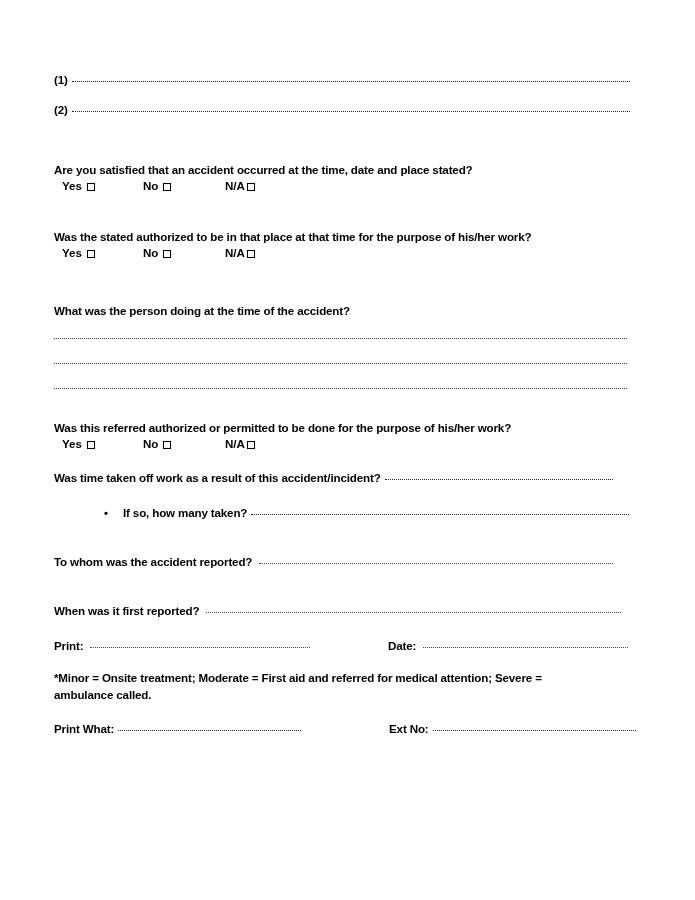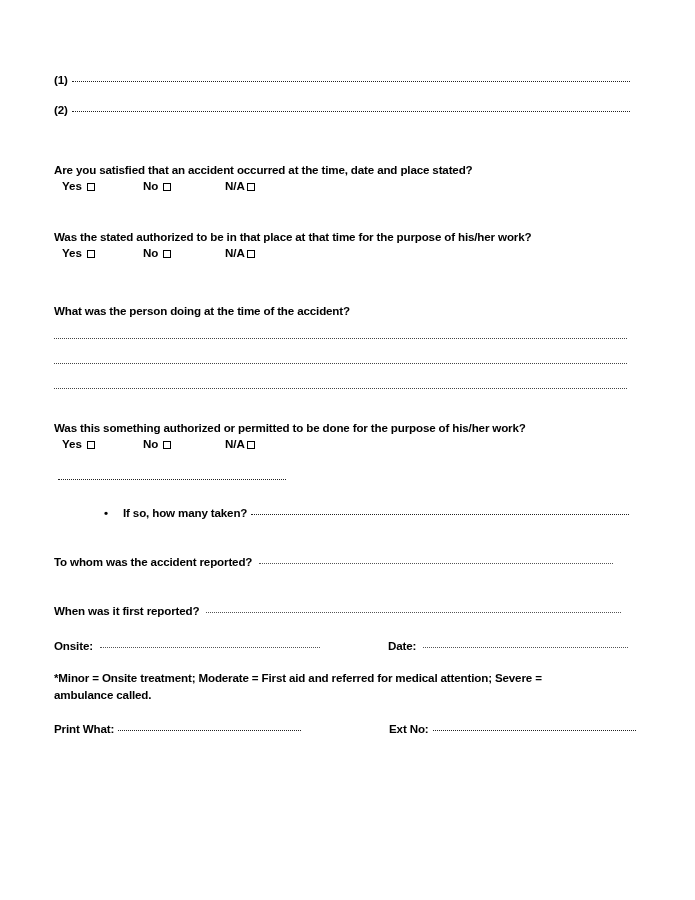--- a/index.html
+++ b/index.html
@@ -41,45 +41,45 @@
   <span class="opt" style="left:0;"><span>Yes</span><span class="cb thin"></span></span>
   <span class="opt" style="left:81px;"><span>No</span><span class="cb thin"></span></span>
   <span class="opt" style="left:163px;"><span>N/A</span><span class="cb" style="margin-left:2px;"></span></span>
 </div>
 
 <div class="row" style="top:304px;">What was the person doing at the time of the accident?</div>
 <div class="fullline" style="top:338px; width:573px;"></div>
 <div class="fullline" style="top:363px; width:573px;"></div>
 <div class="fullline" style="top:388px; width:573px;"></div>
 
-<div class="row" style="top:421px;">Was this something authorized or permitted to be done for the purpose of his/her work?</div>
+<div class="row" style="top:421px;">Was this referred authorized or permitted to be done for the purpose of his/her work?</div>
 <div class="opts" style="top:437px;">
   <span class="opt" style="left:0;"><span>Yes</span><span class="cb"></span></span>
   <span class="opt" style="left:81px;"><span>No</span><span class="cb"></span></span>
   <span class="opt" style="left:163px;"><span>N/A</span><span class="cb" style="margin-left:2px;"></span></span>
 </div>
 
 <div class="row" style="top:471px;">
-  <span class="dots" style="width:228px;"></span>
+  <span>Was time taken off work as a result of this accident/incident?</span><span class="dots" style="width:228px;"></span>
 </div>
 <div class="bullet" style="top:506px; font-weight:bold;">•</div>
 <div class="row" style="top:506px; left:123px;">
   <span>If so, how many taken?</span><span class="dots" style="width:378px;"></span>
 </div>
 
 <div class="row" style="top:555px;">
   <span>To whom was the accident reported?</span><span class="dots light" style="width:354px; margin-left:7px;"></span>
 </div>
 
 <div class="row" style="top:604px;">
   <span>When was it first reported?</span><span class="dots light" style="width:415px; margin-left:7px;"></span>
 </div>
 
 <div class="row" style="top:639px;">
-  <span>Onsite:</span><span class="dots light" style="width:220px; margin-left:7px;"></span>
+  <span>Print:</span><span class="dots light" style="width:220px; margin-left:7px;"></span>
 </div>
 <div class="row" style="top:639px; left:388px;">
   <span>Date:</span><span class="dots light" style="width:205px; margin-left:7px;"></span>
 </div>
 
 <div class="row" style="top:671px;">*Minor = Onsite treatment; Moderate = First aid and referred for medical attention; Severe =</div>
 <div class="row" style="top:688px;">ambulance called.</div>
 
 <div class="row" style="top:722px;">
   <span>Print What:</span><span class="dots" style="width:183px;"></span>

